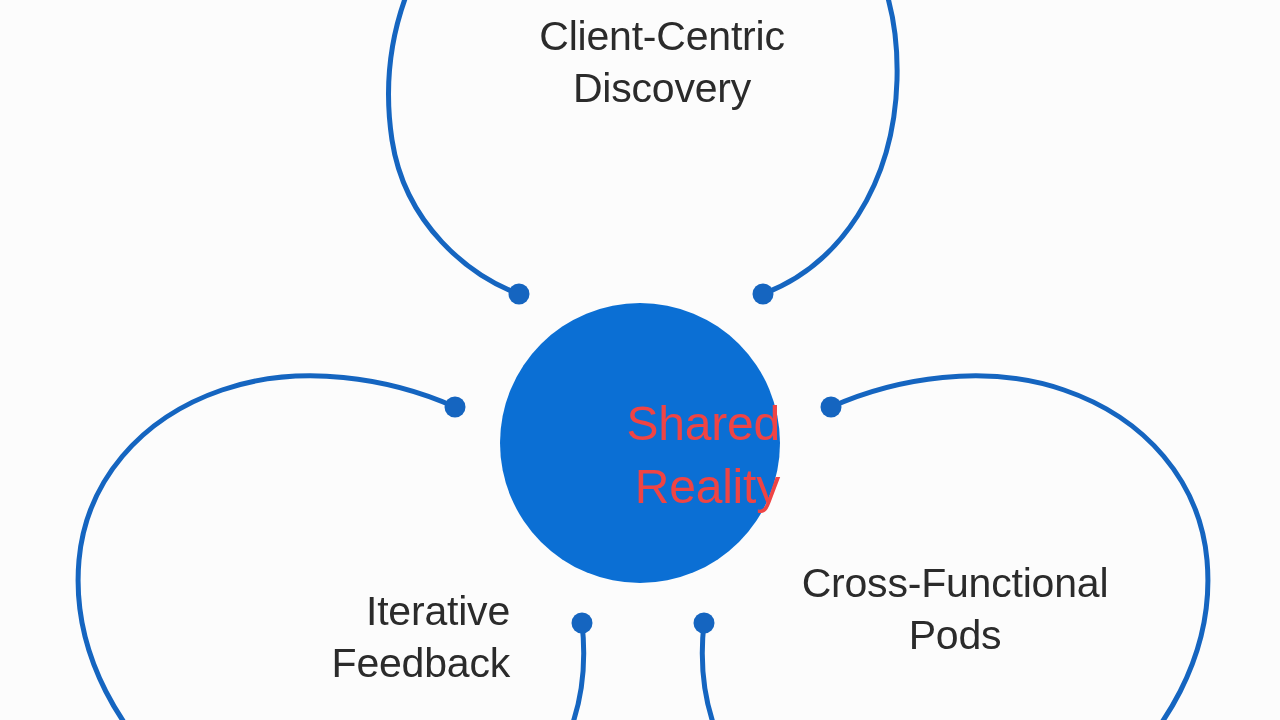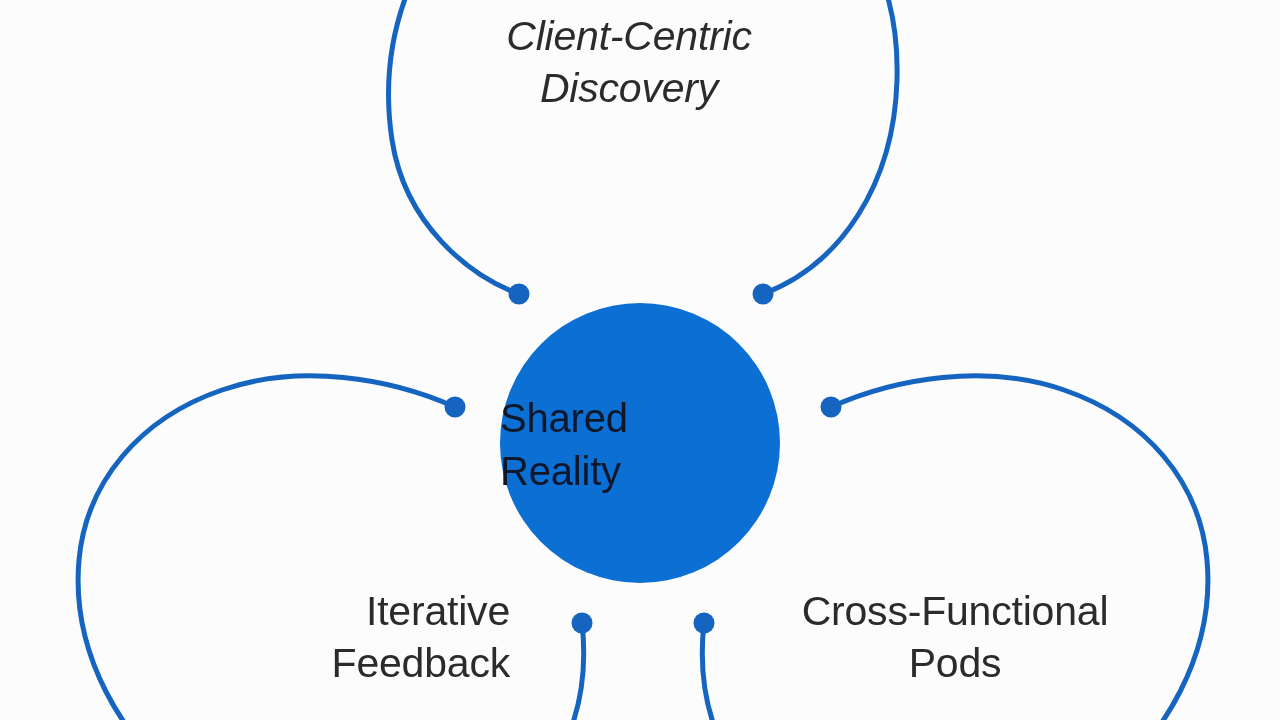--- a/index.html
+++ b/index.html
@@ -32,45 +32,44 @@
     text-align: center;
     color: #2b2b2b;
     font-family: "Liberation Sans", sans-serif;
     font-size: 41px;
     font-weight: 400;
     line-height: 1.28;
     letter-spacing: -0.2px;
     white-space: pre-line;
   }
   #label-top {
-    left: 379px;
+    left: 412px;
     top: 10px;
     width: 500px;
-    font-style: italic;
   }
   #label-left {
     left: 140px;
     top: 585px;
     width: 370px;
     text-align: right;
   }
   #label-right {
     left: 770px;
-    top: 585px;
+    top: 557px;
     width: 370px;
   }
   .hub-text {
     position: absolute;
     left: 500px;
     top: 392px;
     width: 280px;
-    text-align: left;
-    color: #0f172a;
+    text-align: right;
+    color: #ef4444;
     font-family: "Liberation Sans", sans-serif;
-    font-size: 40px;
+    font-size: 48px;
     font-weight: 400;
     line-height: 1.32;
     letter-spacing: -0.2px;
     white-space: pre-line;
     pointer-events: none;
   }
 </style>
 </head>
 <body>
 

